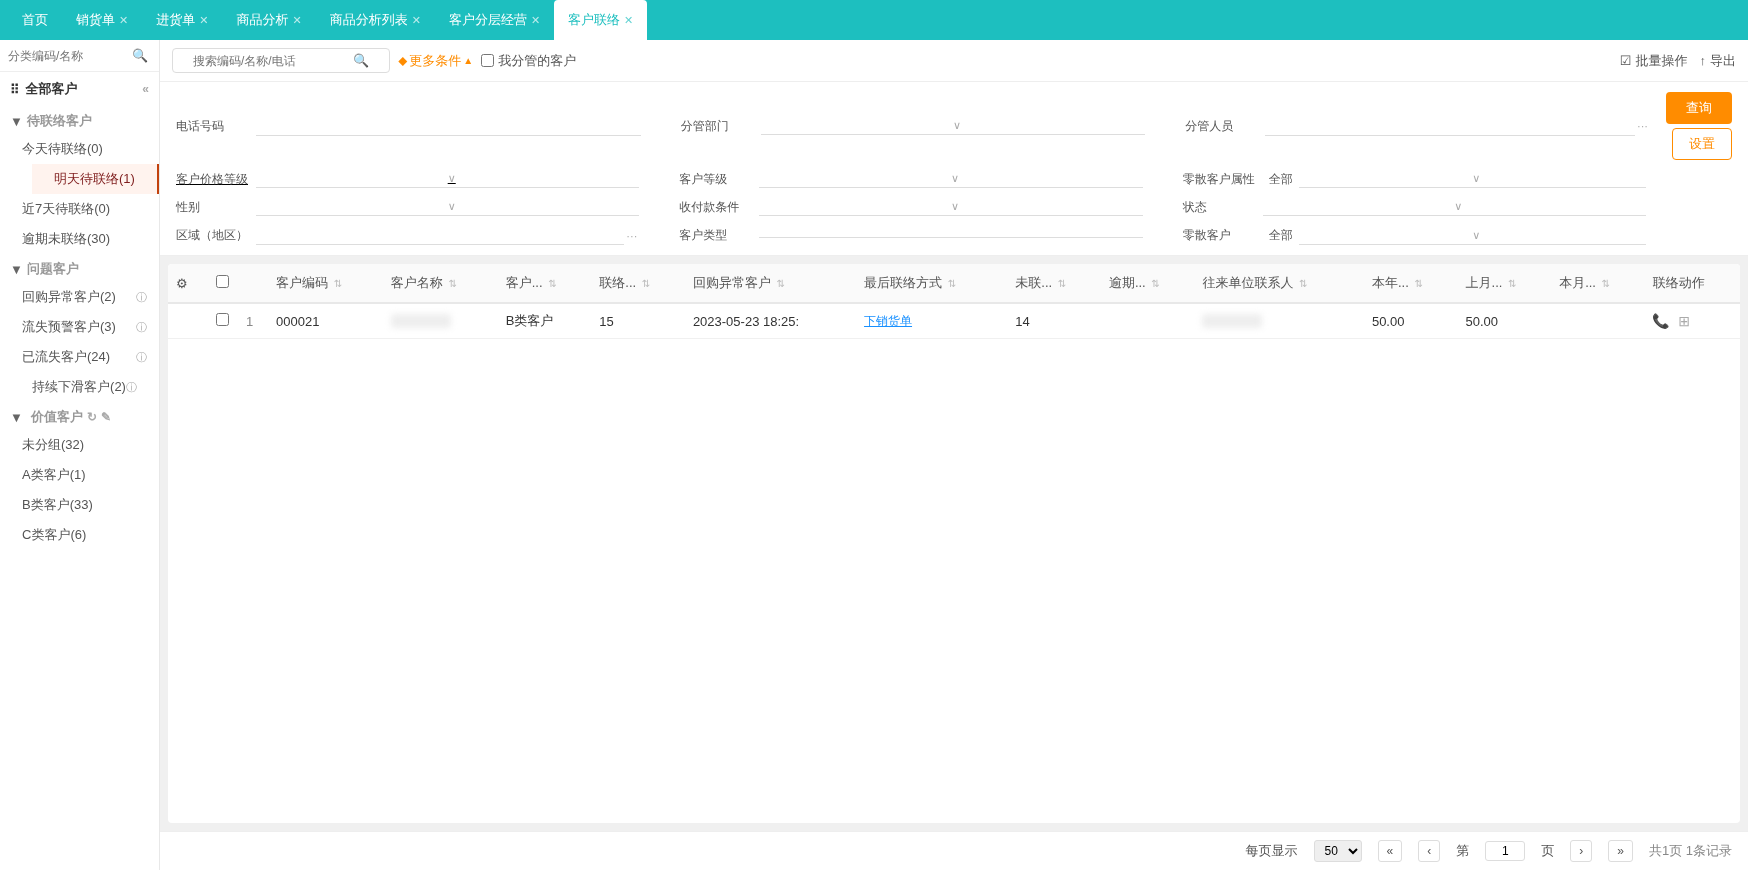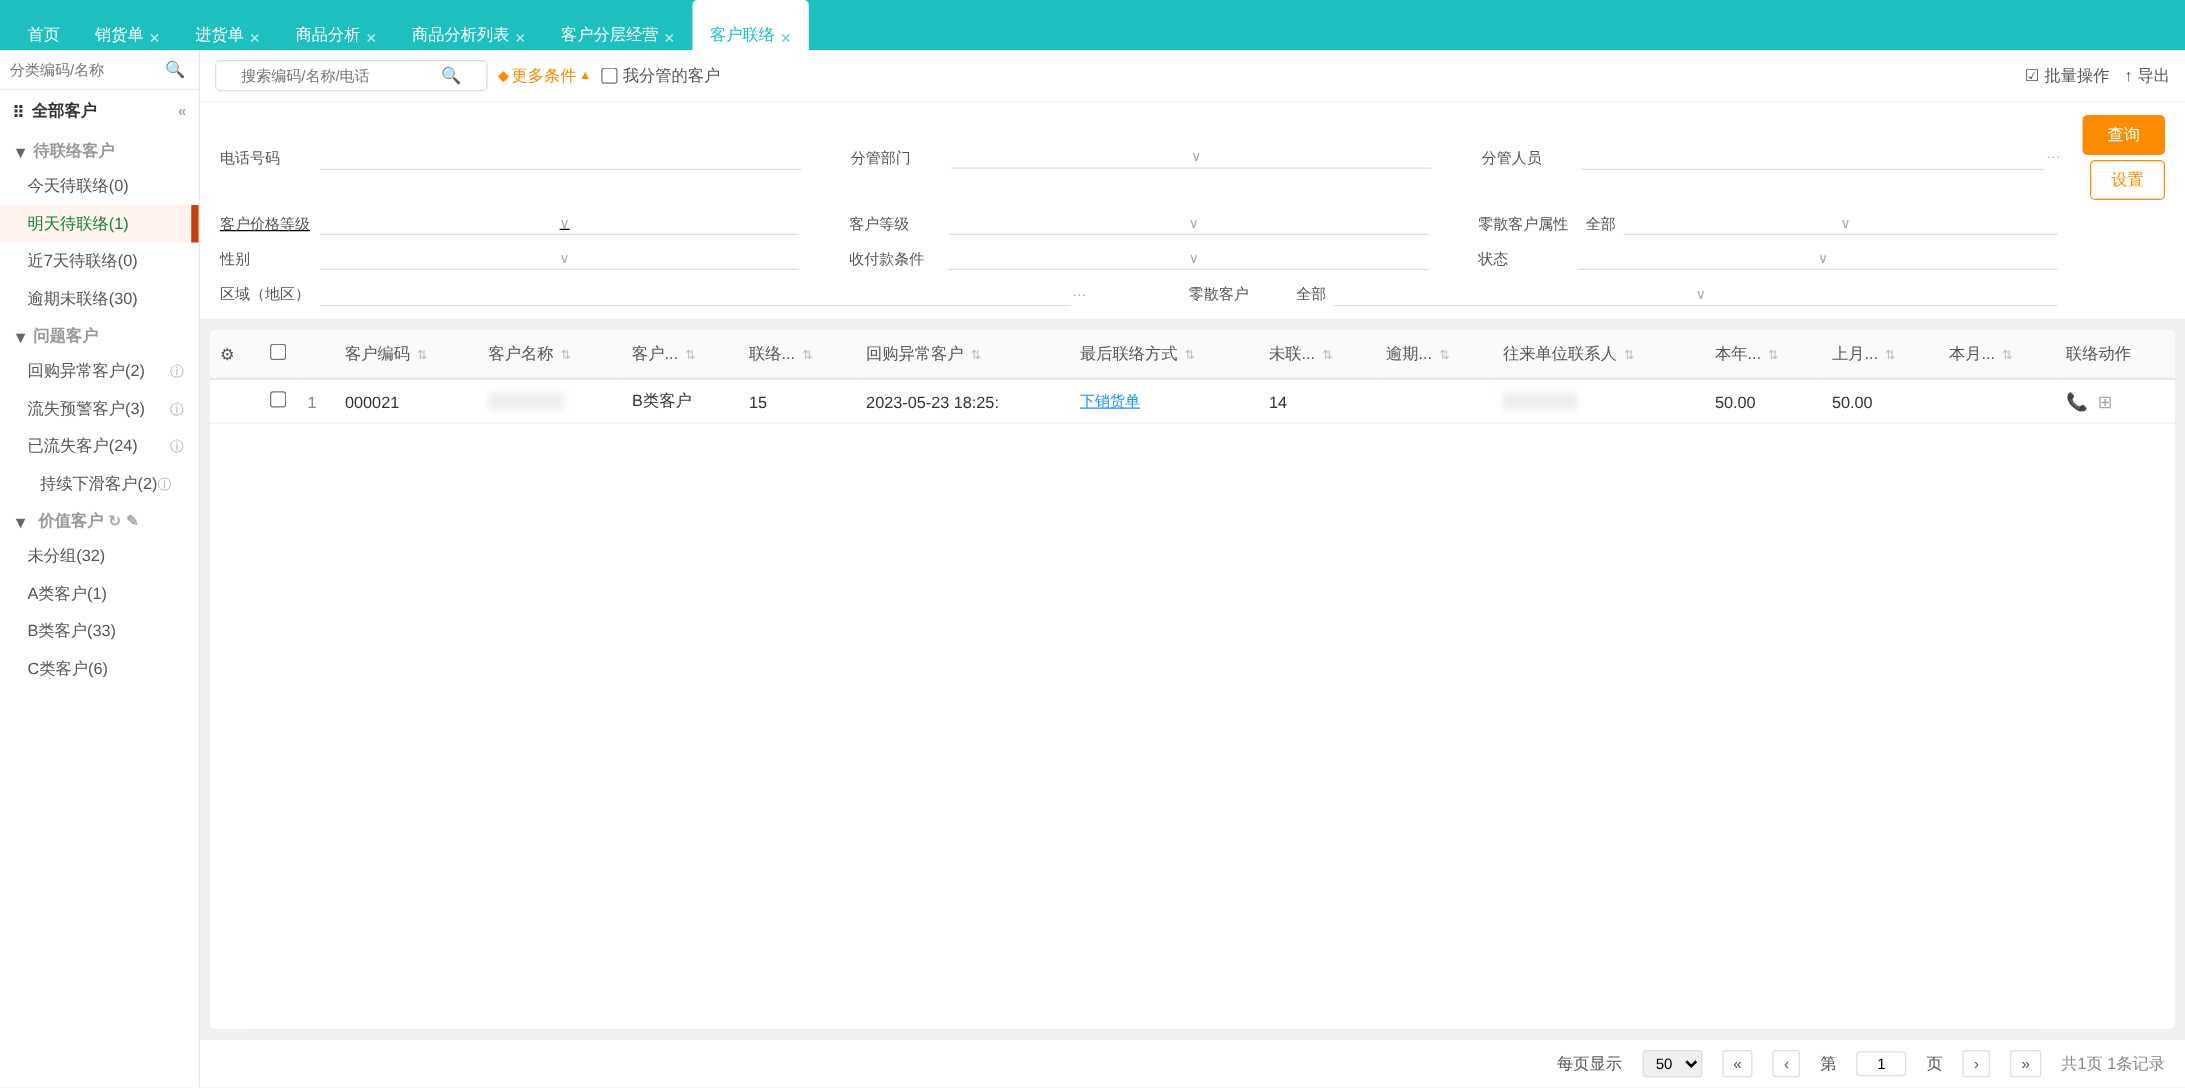--- a/index.html
+++ b/index.html
@@ -1,35 +1,35 @@
 <!DOCTYPE html>
 <html><head>
   <meta charset="utf-8">
   <style>
     * { box-sizing: border-box; margin: 0; padding: 0; font-family: 'Microsoft YaHei', Arial, sans-serif; font-size: 13px; }
     body { background: #f5f5f5; min-width: 1748px; }
 
     
     .top-nav { background: #1dbfbf; display: flex; align-items: center; height: 40px; padding: 0 8px; }
-    .nav-item { color: #fff; padding: 3px 14px; height: 40px; display: flex; align-items: flex-end; cursor: pointer; white-space: nowrap; font-size: 13px; }
+    .nav-item { color: #fff; padding: 3px 14px; height: 40px; display: flex; align-items: center; cursor: pointer; white-space: nowrap; font-size: 13px; }
     .nav-item.active { background: #fff; color: #1dbfbf; border-radius: 4px 4px 0 0; }
     .nav-close { font-size: 11px; margin-left: 4px; opacity: 0.7; }
 
     
     .main-layout { display: flex; height: calc(100vh - 40px); background: #f0f0f0; }
 
     
     .sidebar { width: 160px; background: #fff; border-right: 1px solid #e8e8e8; overflow-y: auto; flex-shrink: 0; }
     .sidebar-search { display: flex; align-items: center; padding: 8px; border-bottom: 1px solid #eee; }
     .sidebar-search input { border: none; outline: none; font-size: 12px; color: #999; width: 120px; }
     .sidebar-search-icon { color: #999; cursor: pointer; margin-left: 4px; }
     .sidebar-section-header { display: flex; align-items: center; padding: 8px 10px; font-weight: bold; color: #333; font-size: 13px; }
     .sidebar-collapse-icon { color: #aaa; margin-left: auto; cursor: pointer; font-size: 12px; }
     .sidebar-item { padding: 6px 12px 6px 16px; color: #555; cursor: pointer; font-size: 12px; display: flex; align-items: center; }
-    .sidebar-item.active { background: #fff3ee; color: #15803d; border-right: 6px solid #c2410c; }
+    .sidebar-item.active { background: #fff3ee; color: #7f1d1d; border-right: 2px solid #c2410c; margin-left: 32px; }
     .sidebar-item.sub { padding-left: 22px; }
     .sidebar-group { font-size: 12px; color: #999; padding: 6px 10px 4px; font-weight: bold; display: flex; align-items: center; }
     .sidebar-group-icon { margin-right: 4px; color: #666; }
 
     
     .content { flex: 1; display: flex; flex-direction: column; overflow: hidden; }
 
     
     .search-bar { background: #fff; padding: 8px 12px; display: flex; align-items: center; border-bottom: 1px solid #eee; gap: 8px; }
     .search-input-wrap { display: flex; align-items: center; border: 1px solid #ddd; border-radius: 4px; padding: 4px 20px; min-width: 200px; }
@@ -314,20 +314,26 @@
 
       <div class="filter-row">
 
         <div class="filter-field" style="flex:2;">
           <span class="filter-label">区域（地区）</span>
           <input class="filter-input" type="text" style="flex: 1 1 0%;">
           <span class="filter-more">···</span>
         </div>
         <div style="width:40px;"></div>
 
+        <div class="filter-field" style="flex:2;">
+          <span class="filter-label">客户类型</span>
+          <div class="filter-select" style="flex:1;">
+            <span></span>
+          </div>
+        </div>
         <div style="width:40px;"></div>
 
         <div class="filter-field" style="flex:2;">
           <span class="filter-label">零散客户</span>
           <span style="margin: 0 6px; color:#555; font-size:12px;">全部</span>
           <div class="filter-select" style="flex:1;">
             <span></span>
             <span class="arrow">∨</span>
           </div>
         </div>

